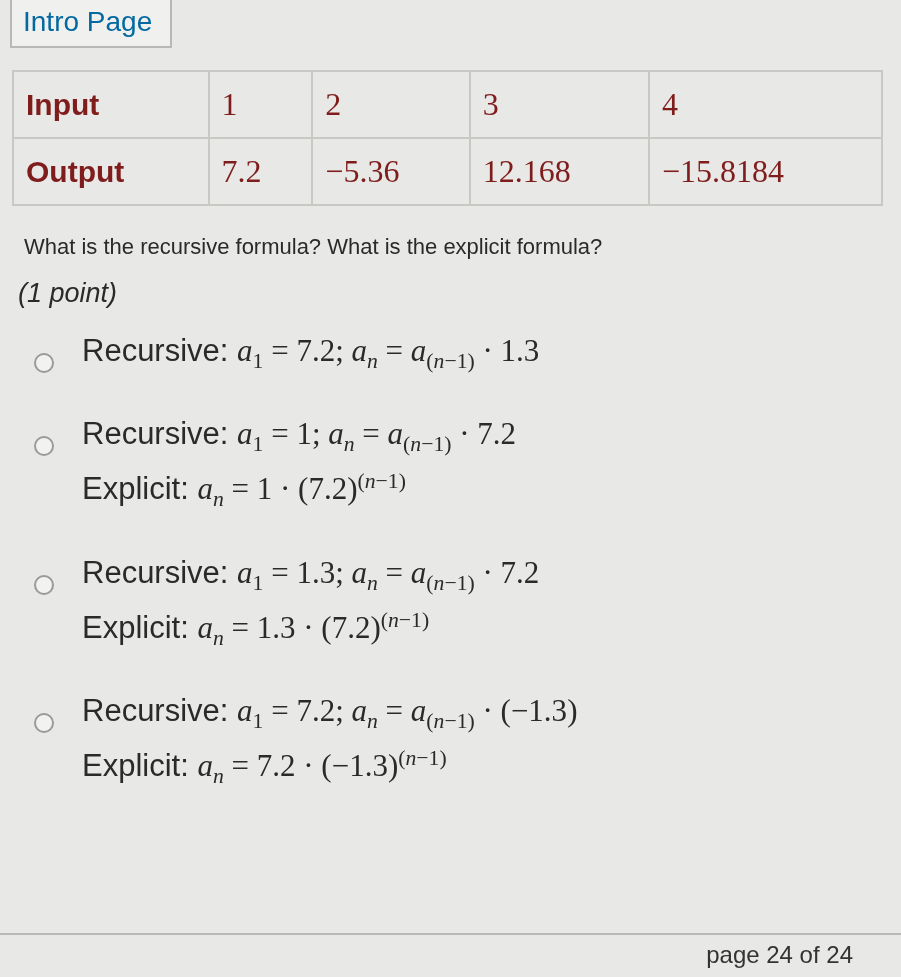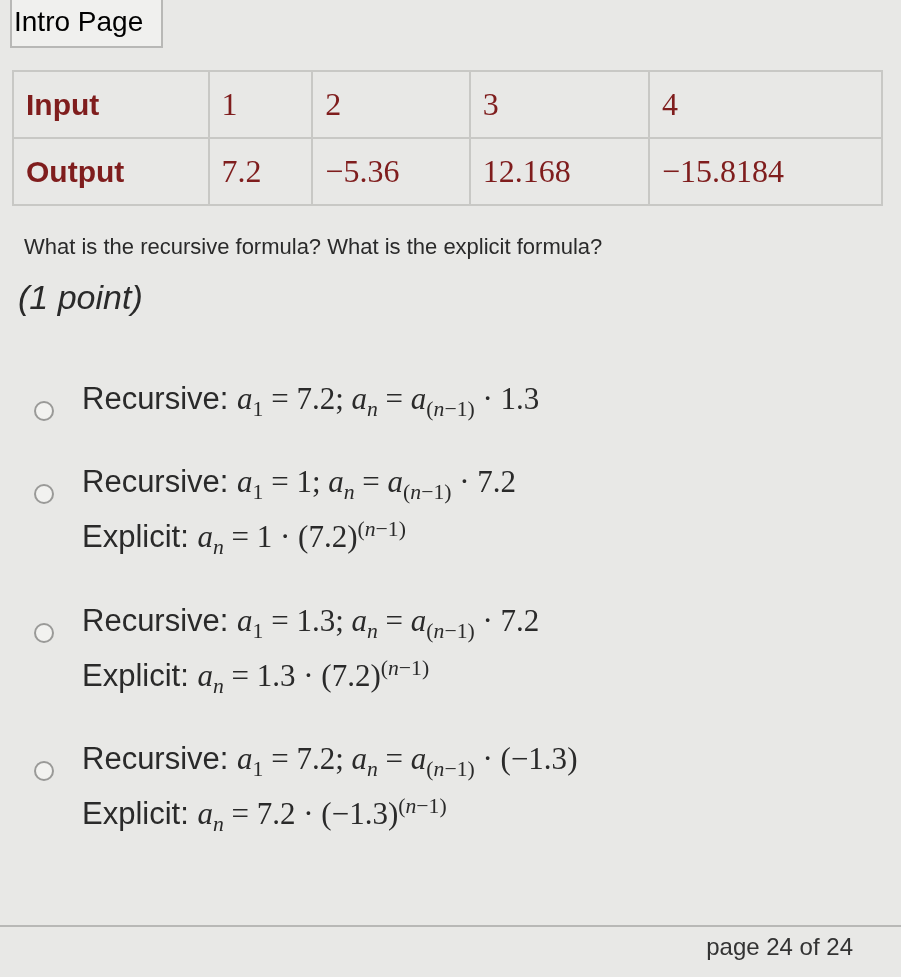--- a/index.html
+++ b/index.html
@@ -18,23 +18,23 @@
     position: relative;
     height: 100%;
   }
 
   
   .tab {
     display: inline-block;
     border: 2px solid #b8b8b6;
     border-top: none;
     background: #f0f0ee;
-    padding: 6px 18px 8px 2px;
+    padding: 6px 18px 8px 11px;
     font-size: 28px;
-    color: #000000;
+    color: #0369a1;
     margin-left: -2px;
     margin-bottom: 22px;
     text-align: right;
   }
 
   
   table.io {
     border-collapse: collapse;
     width: 100%;
     margin-bottom: 28px;
@@ -57,22 +57,22 @@
   }
 
   
   .qtext {
     font-size: 22px;
     color: #2a2a2a;
     margin: 6px 0 18px 12px;
   }
   .points {
     font-style: italic;
-    font-size: 34px;
-    margin: 0 0 56px 6px;
+    font-size: 27px;
+    margin: 0 0 16px 6px;
   }
 
   
   .options {
     margin-left: 70px;
   }
   .option {
     position: relative;
     margin-bottom: 28px;
   }
@@ -100,21 +100,21 @@
   .sup { font-size: 0.7em; vertical-align: super; font-style: normal; }
   .sub .paren, .sup .paren { font-style: normal; }
   .label-word {
     font-family: Arial, Helvetica, sans-serif;
     font-style: normal;
   }
 
   
   .footline {
     position: absolute;
-    bottom: 16px;
+    bottom: 8px;
     left: 0;
     right: 0;
     border-top: 2px solid #b8b8b6;
     padding-top: 6px;
     text-align: right;
     font-size: 24px;
     padding-right: 48px;
     color: #333;
   }
 </style>

